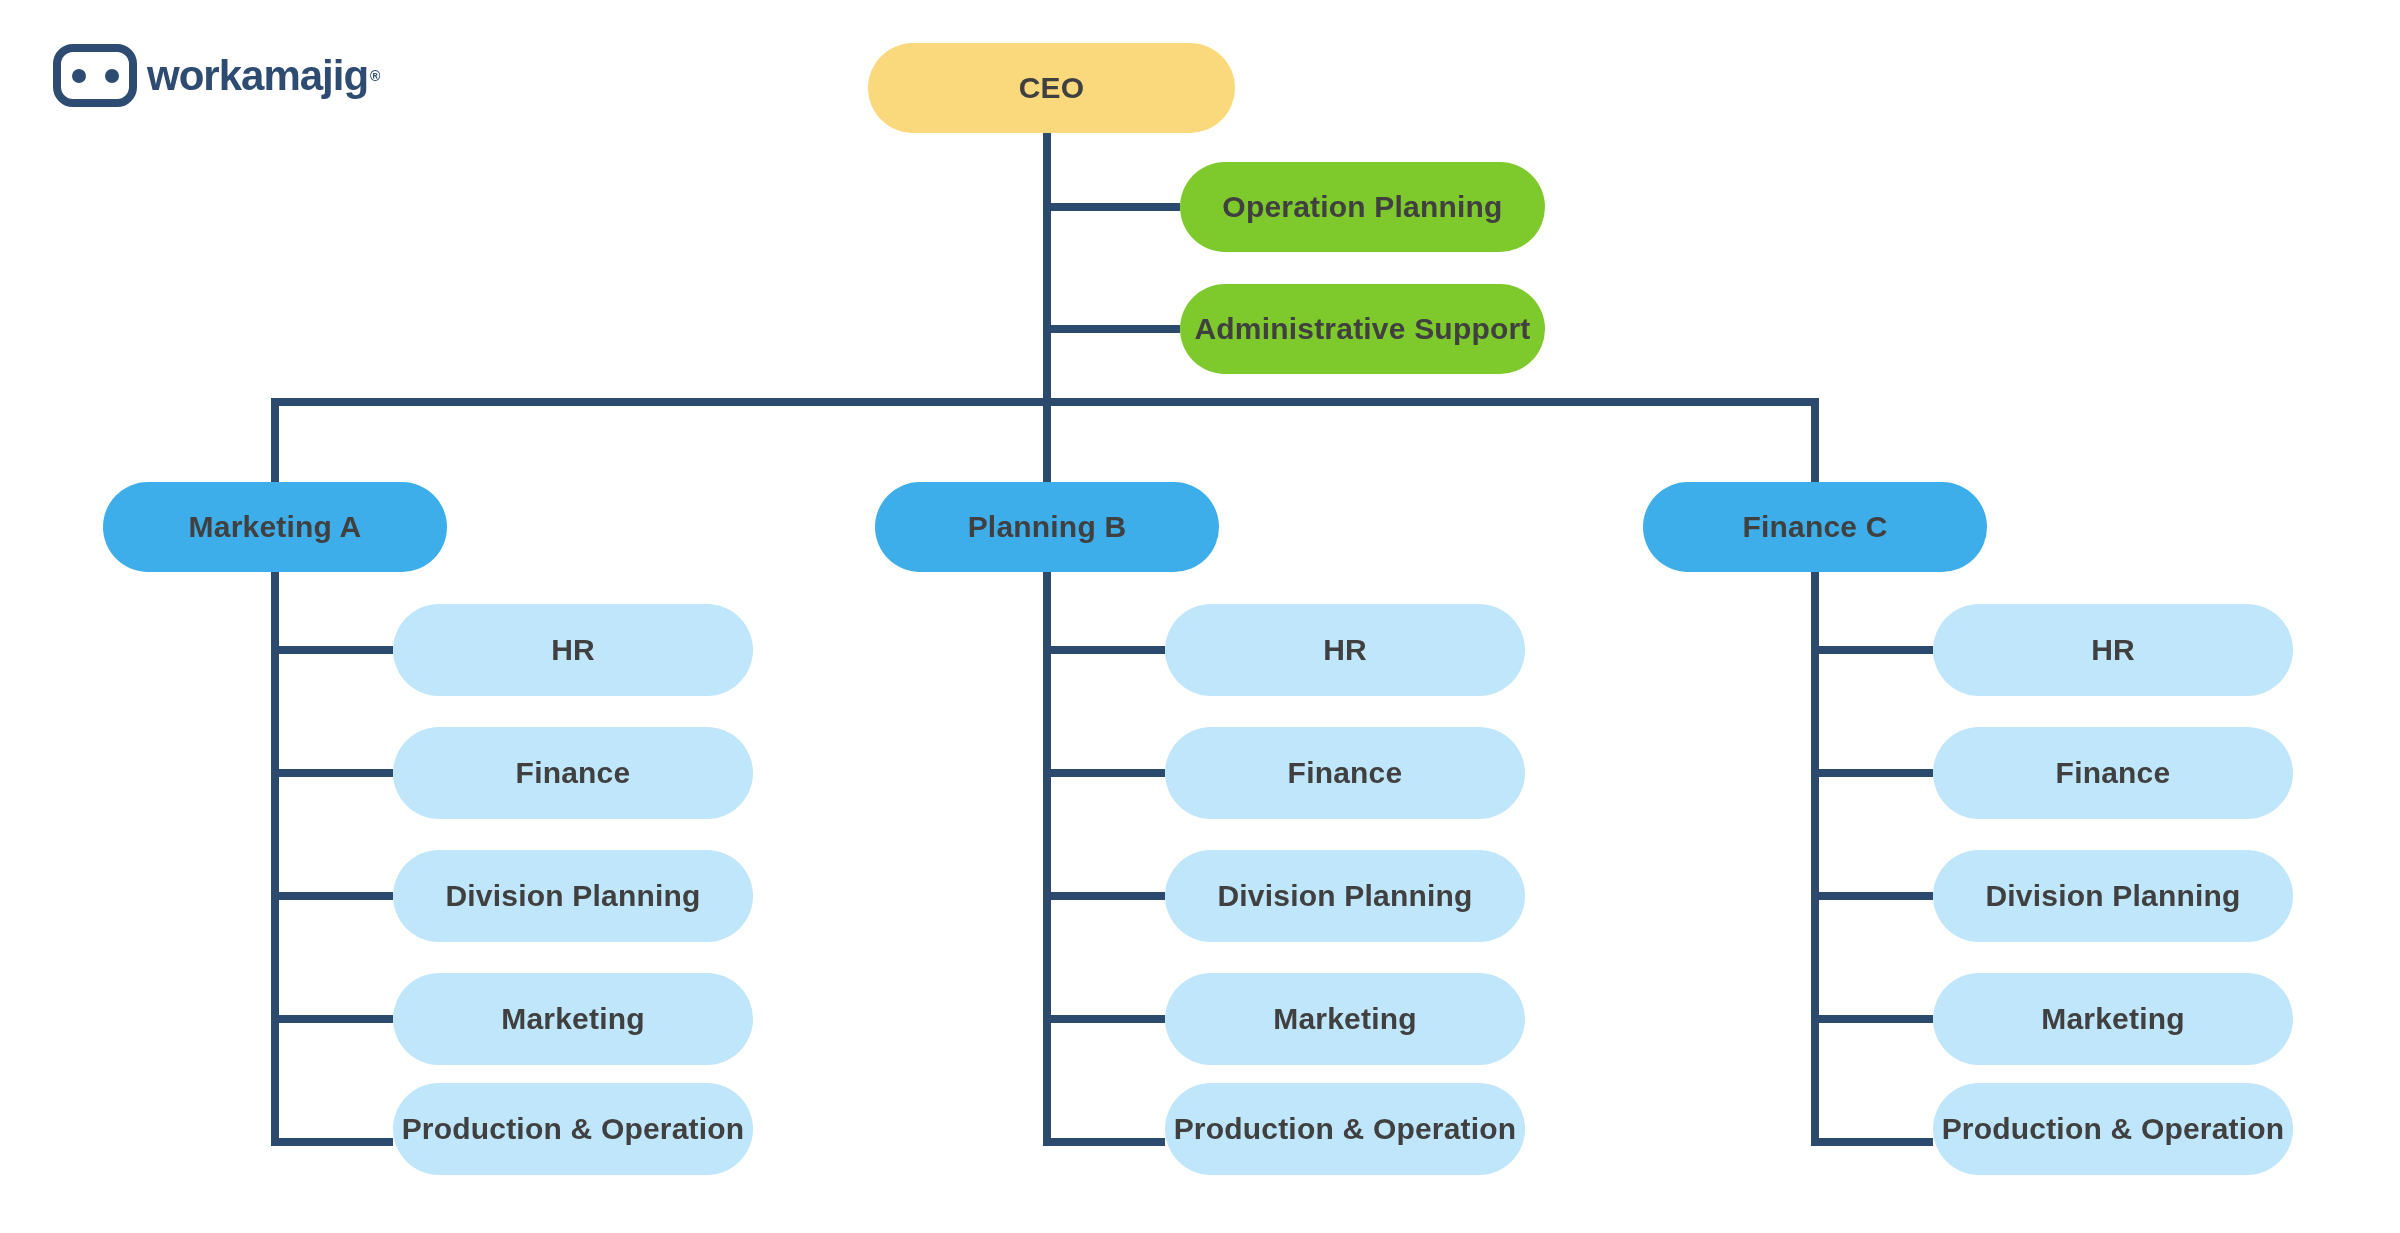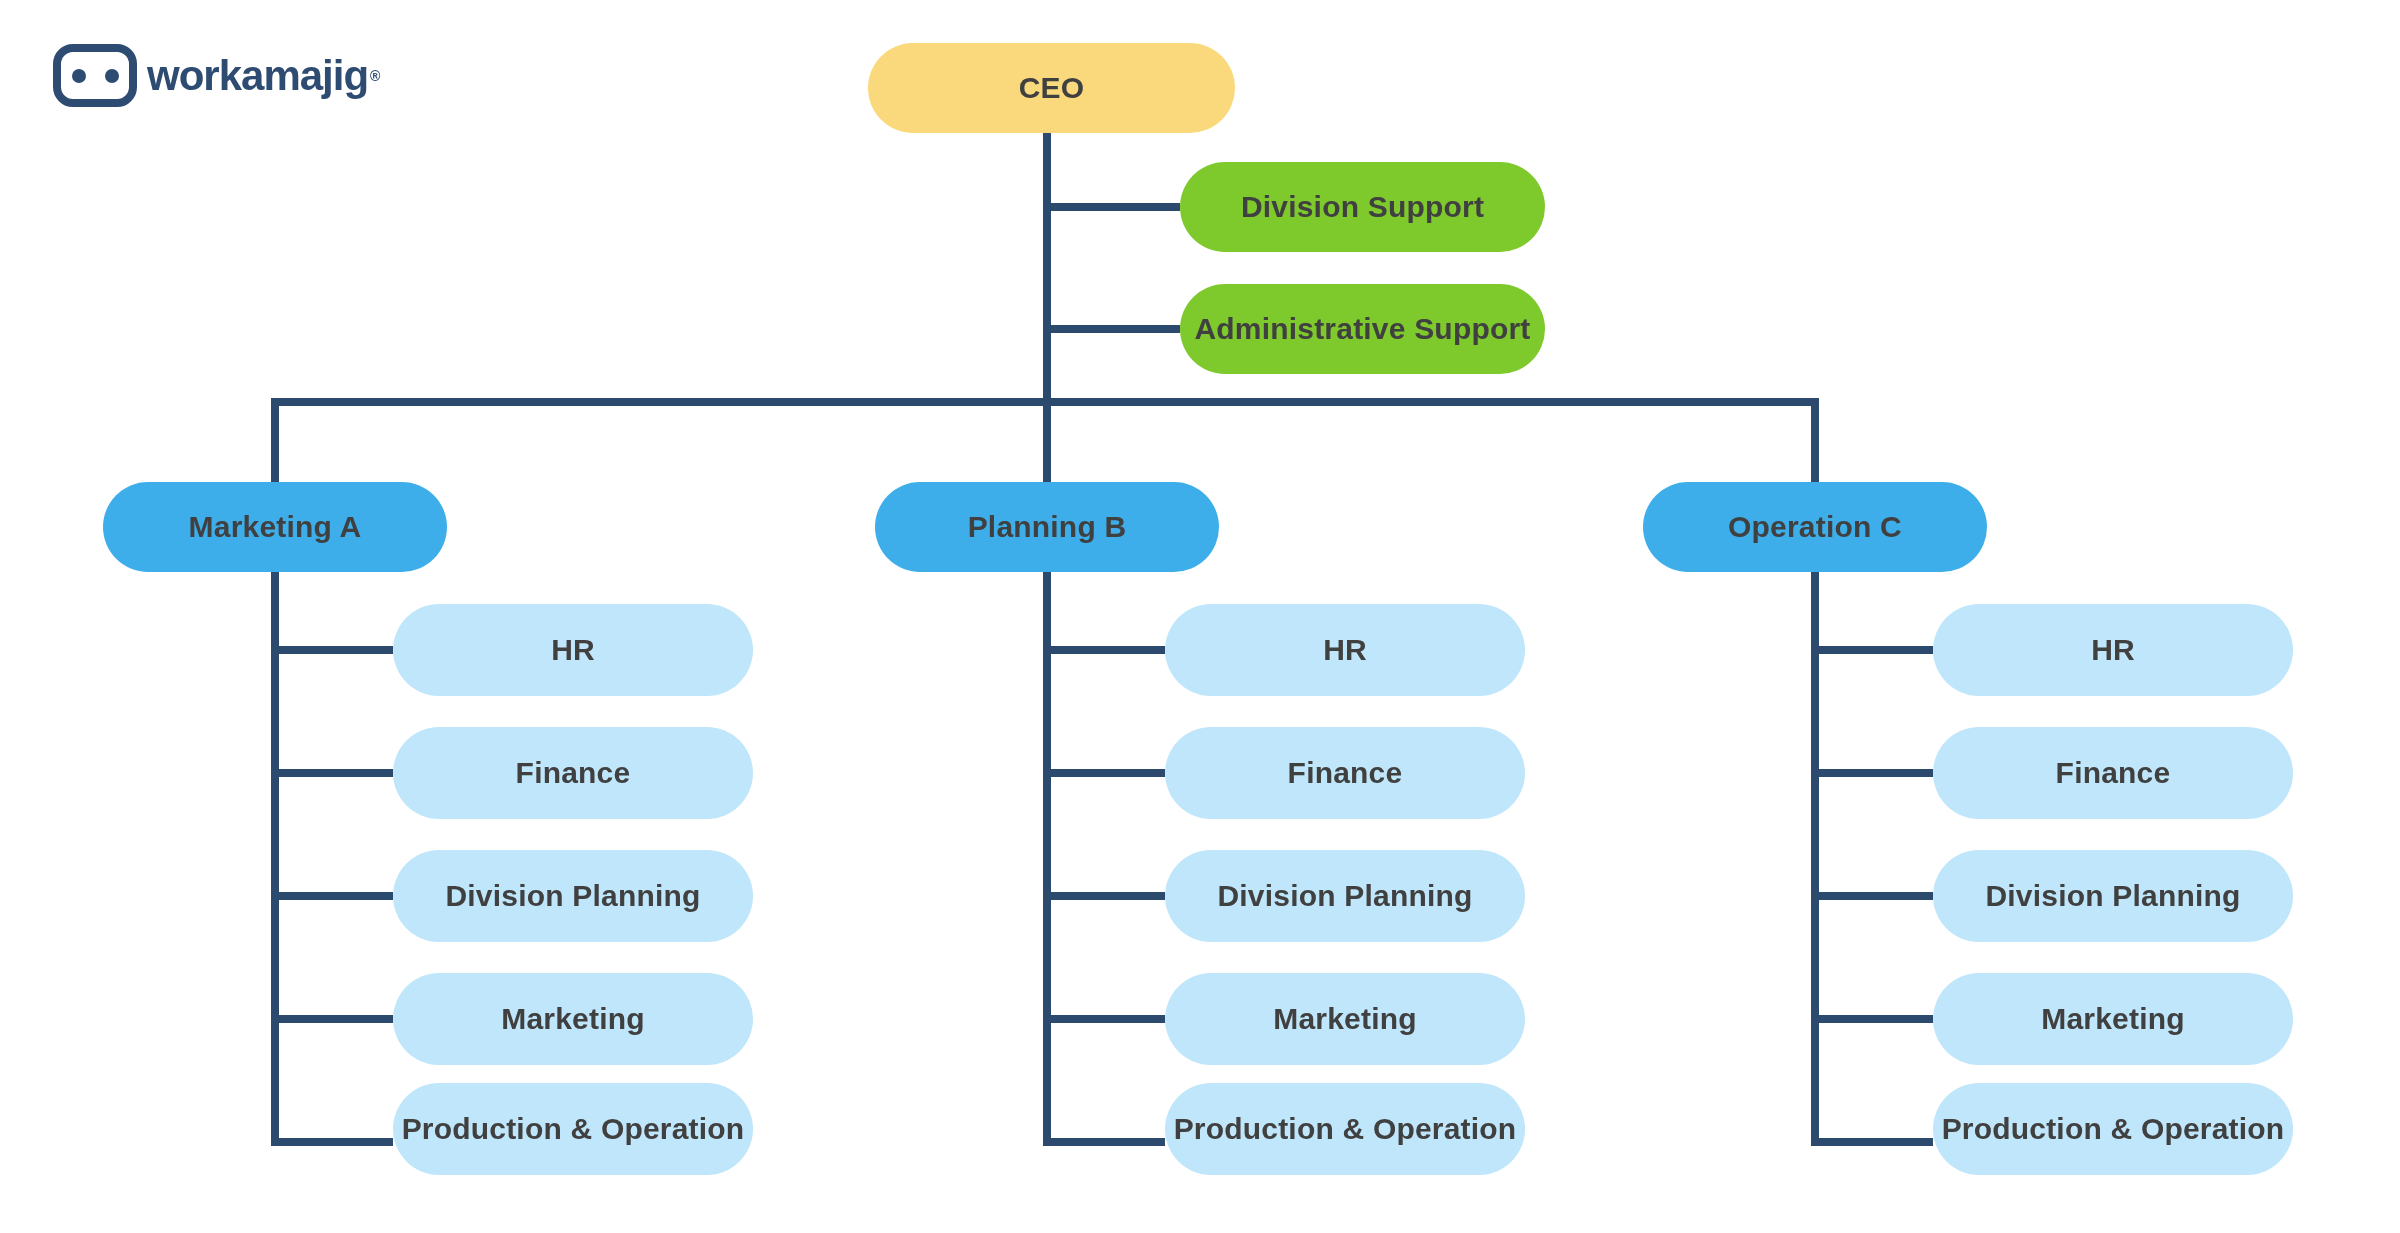--- a/index.html
+++ b/index.html
@@ -145,21 +145,21 @@
     <span class="logo-text">workamajig</span>
     <span class="logo-reg">®</span>
   </div>
 
   <div class="line v-ceo"></div>
   <div class="line stub-op"></div>
   <div class="line stub-admin"></div>
   <div class="line h-main"></div>
 
   <div class="node ceo">CEO</div>
-  <div class="node support op">Division Support</div>
+  <div class="node support op">Operation Planning</div>
   <div class="node support admin">Administrative Support</div>
 
   <div class="col-a">
     <div class="line drop"></div>
     <div class="line tail"></div>
     <div class="line stub r1"></div>
     <div class="line stub r2"></div>
     <div class="line stub r3"></div>
     <div class="line stub r4"></div>
     <div class="line stub r5"></div>
@@ -188,21 +188,21 @@
   </div>
 
   <div class="col-c">
     <div class="line drop"></div>
     <div class="line tail"></div>
     <div class="line stub r1"></div>
     <div class="line stub r2"></div>
     <div class="line stub r3"></div>
     <div class="line stub r4"></div>
     <div class="line stub r5"></div>
-    <div class="node division">Operation C</div>
+    <div class="node division">Finance C</div>
     <div class="node child r1">HR</div>
     <div class="node child r2">Finance</div>
     <div class="node child r3">Division Planning</div>
     <div class="node child r4">Marketing</div>
     <div class="node child r5">Production &amp; Operation</div>
   </div>
 
 </div>
 
 </body></html>

